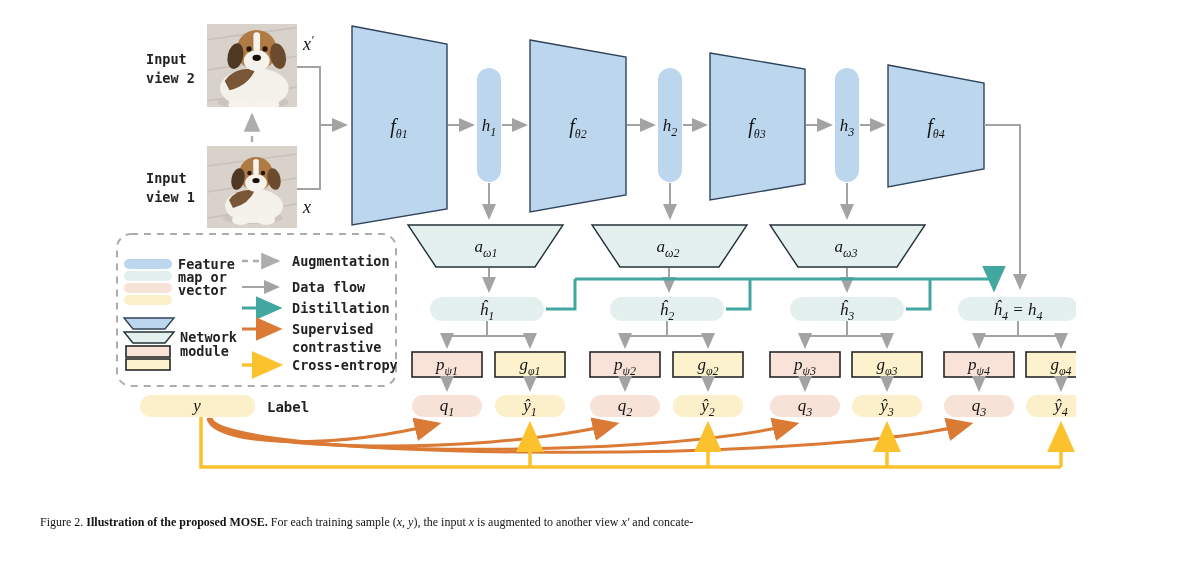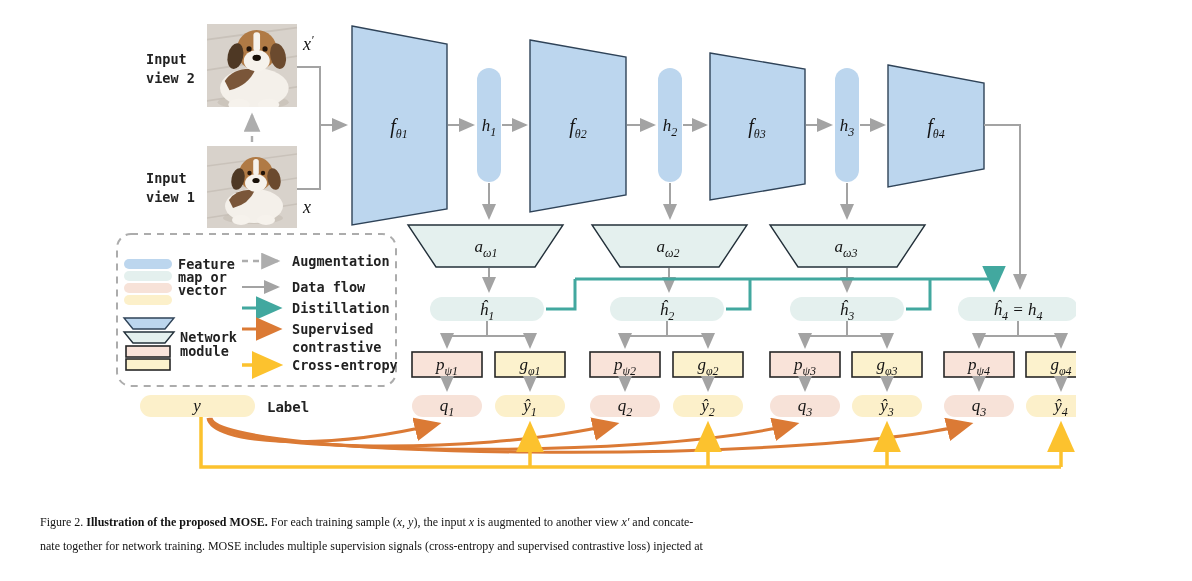--- a/index.html
+++ b/index.html
@@ -250,16 +250,15 @@
     <path class="orange" d="M242,329 L278,329" marker-end="url(#ao)"></path>
     <text class="mono" x="292" y="334">Supervised</text>
     <text class="mono" x="292" y="352">contrastive</text>
     <path class="yellow" d="M242,365 L278,365" marker-end="url(#ay)"></path>
     <text class="mono" x="292" y="370">Cross-entropy</text>
   </g>
 </svg>
 
 <div class="caption">
   <div class="cap-line"><span>Figure 2. </span><span class="b">Illustration of the proposed MOSE.</span><span> For each training sample (</span><span class="i">x, y</span><span>), the input </span><span class="i">x</span><span> is augmented to another view </span><span class="i">x′</span><span> and concate-</span></div>
-  <div class="cap-line">nate together for network training. MOSE includes multiple supervision signals (cross-entropy and supervised contrastive loss) injected at</div>
 </div>
 
 </div>
 
 </body></html>

